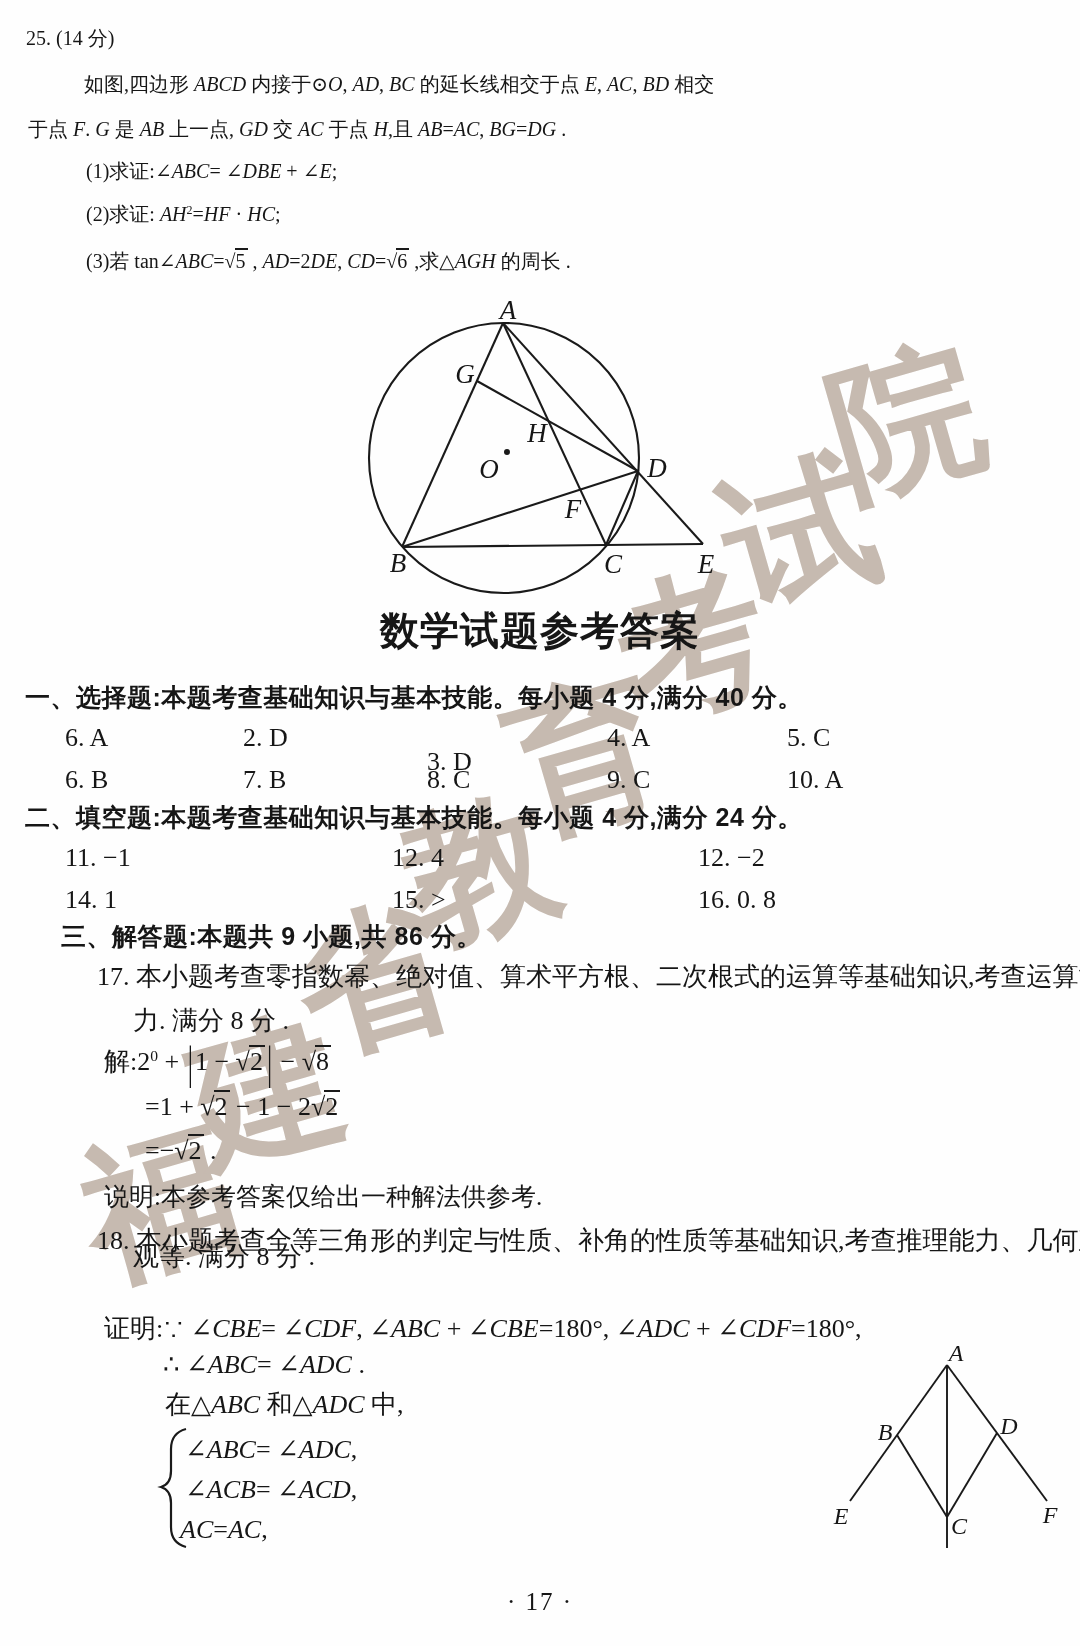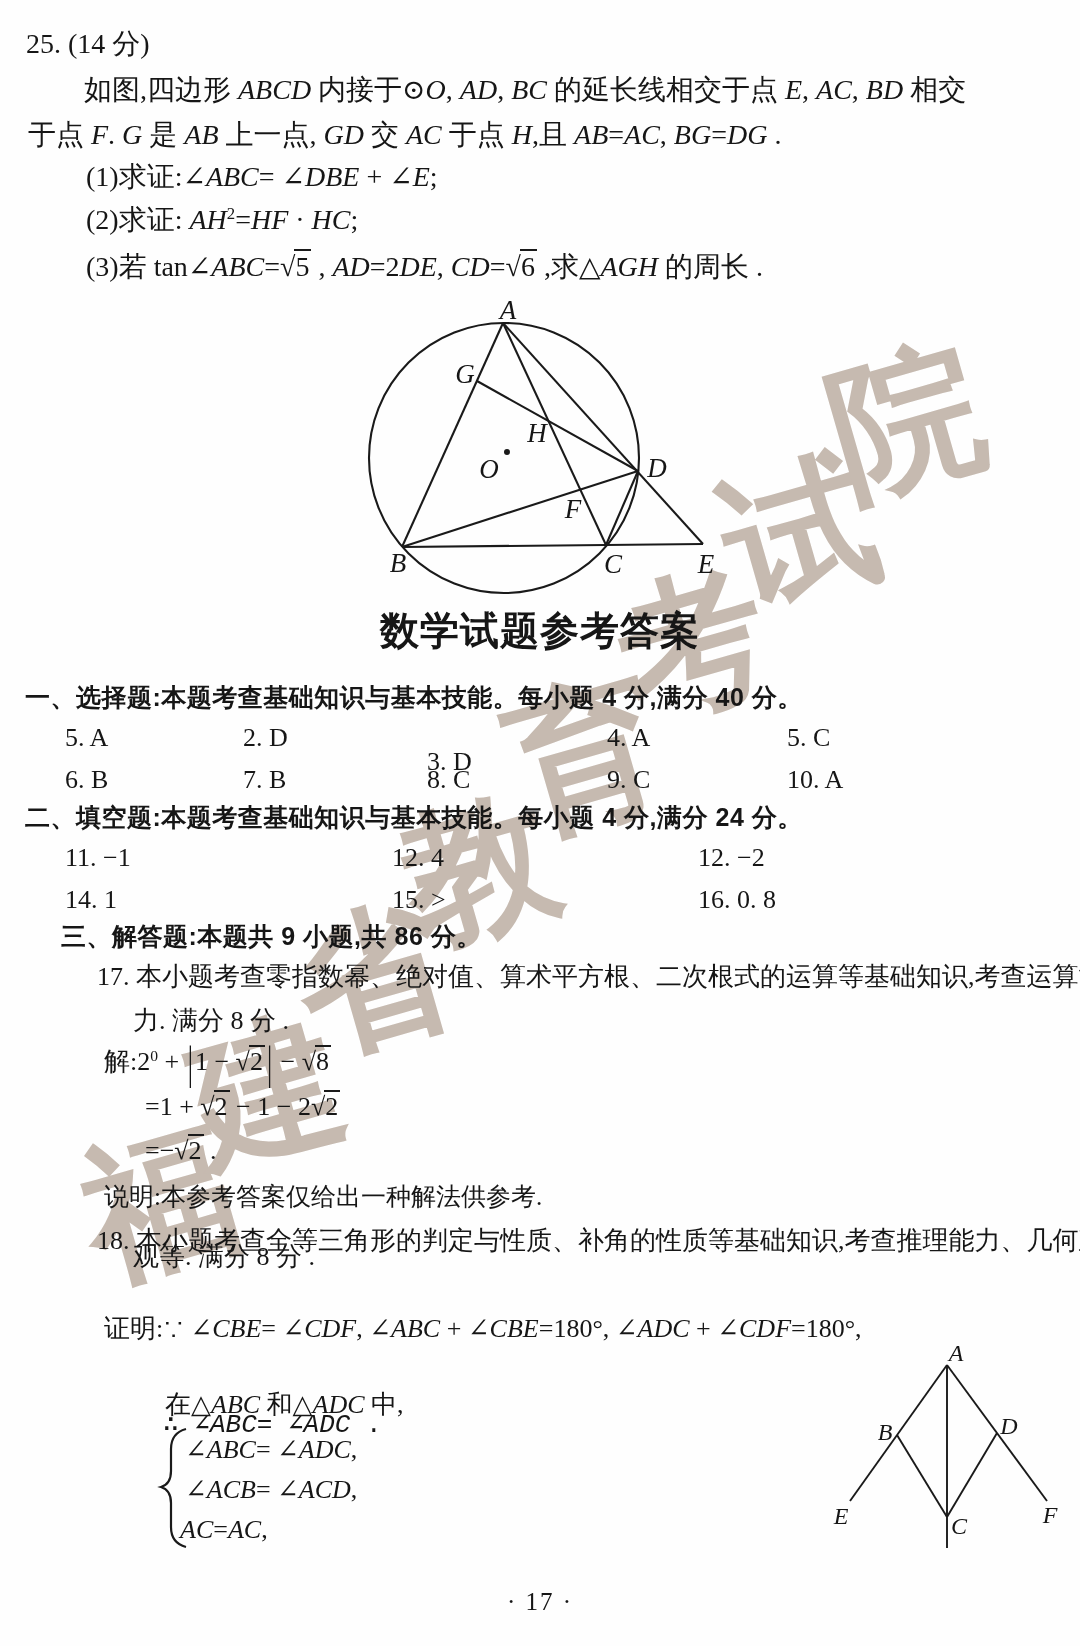--- a/index.html
+++ b/index.html
@@ -3,21 +3,21 @@
 <meta charset="utf-8">
 <style>
   html,body{margin:0;padding:0;background:#e8e8e8;}
   .page{
     position:relative;width:1080px;height:1646px;margin:0 auto;
     background:#fefefe;overflow:hidden;
     font-family:"Liberation Serif","DejaVu Serif",serif;
     color:#161616;
   }
   .abs{position:absolute;white-space:nowrap;line-height:1.25;}
-  .fs28{font-size:28px;}
+  .fs28{font-size:20px;}
   .fs26{font-size:26px;}
   .fs25{font-size:25px;}
   .hd{font-family:"Liberation Sans","DejaVu Sans",sans-serif;font-weight:700;font-size:25px;letter-spacing:.5px;}
   .title{
     position:absolute;left:0;top:604px;width:100%;text-align:center;
     font-family:"Liberation Sans","DejaVu Sans",sans-serif;
     font-weight:700;font-size:39px;letter-spacing:1px;white-space:nowrap;
   }
   .pagenum{position:absolute;left:0;top:1588px;width:100%;text-align:center;font-size:25px;letter-spacing:2px;}
   
@@ -100,21 +100,21 @@
   <div class="abs txt fs28" style="left:26px;top:26px;">25. (14 分)</div>
   <div class="abs txt fs28" style="left:84px;top:72px;"><span class="seg-rm">如图,四边形 </span><span class="seg-it">ABCD</span><span class="seg-rm"> 内接于⊙</span><span class="seg-it">O</span><span class="seg-rm">, </span><span class="seg-it">AD</span><span class="seg-rm">, </span><span class="seg-it">BC</span><span class="seg-rm"> 的延长线相交于点 </span><span class="seg-it">E</span><span class="seg-rm">, </span><span class="seg-it">AC</span><span class="seg-rm">, </span><span class="seg-it">BD</span><span class="seg-rm"> 相交</span></div>
   <div class="abs txt fs28" style="left:28px;top:117px;"><span class="seg-rm">于点 </span><span class="seg-it">F</span><span class="seg-rm">.  </span><span class="seg-it">G</span><span class="seg-rm"> 是 </span><span class="seg-it">AB</span><span class="seg-rm"> 上一点, </span><span class="seg-it">GD</span><span class="seg-rm"> 交 </span><span class="seg-it">AC</span><span class="seg-rm"> 于点 </span><span class="seg-it">H</span><span class="seg-rm">,且 </span><span class="seg-it">AB</span><span class="seg-rm">=</span><span class="seg-it">AC</span><span class="seg-rm">, </span><span class="seg-it">BG</span><span class="seg-rm">=</span><span class="seg-it">DG</span><span class="seg-rm"> .</span></div>
   <div class="abs txt fs28" style="left:86px;top:159px;"><span class="seg-rm">(1)求证:∠</span><span class="seg-it">ABC</span><span class="seg-rm">= ∠</span><span class="seg-it">DBE</span><span class="seg-rm"> + ∠</span><span class="seg-it">E</span><span class="seg-rm">;</span></div>
   <div class="abs txt fs28" style="left:86px;top:202px;font-family:Liberation Serif, serif;"><span class="seg-rm">(2)求证: </span><span class="seg-it">AH</span><span class="seg-sup">2</span><span class="seg-rm">=</span><span class="seg-it">HF</span><span class="seg-rm"> · </span><span class="seg-it">HC</span><span class="seg-rm">;</span></div>
   <div class="abs txt fs28" style="left:86px;top:249px;"><span class="seg-rm">(3)若 tan∠</span><span class="seg-it">ABC</span><span class="seg-rm">=</span><span class="seg-sqrt"><span class="rs">√</span><span class="rb">5</span></span><span class="seg-rm"> , </span><span class="seg-it">AD</span><span class="seg-rm">=2</span><span class="seg-it">DE</span><span class="seg-rm">, </span><span class="seg-it">CD</span><span class="seg-rm">=</span><span class="seg-sqrt"><span class="rs">√</span><span class="rb">6</span></span><span class="seg-rm"> ,求△</span><span class="seg-it">AGH</span><span class="seg-rm"> 的周长 .</span></div>
 
   <div class="title txt">数学试题参考答案</div>
 
   <div class="abs txt hd" style="left:25px;top:682px;">一、选择题:本题考查基础知识与基本技能。每小题 4 分,满分 40 分。</div>
-  <div class="abs txt fs26" style="left:65px;top:722px;">5. A</div>
+  <div class="abs txt fs26" style="left:65px;top:722px;">6. A</div>
   <div class="abs txt fs26" style="left:243px;top:722px;">2. D</div>
   <div class="abs txt fs26" style="left:427px;top:722px;margin-top:24px;">3. D</div>
   <div class="abs txt fs26" style="left:607px;top:722px;">4. A</div>
   <div class="abs txt fs26" style="left:787px;top:722px;">5. C</div>
   <div class="abs txt fs26" style="left:65px;top:764px;">6. B</div>
   <div class="abs txt fs26" style="left:243px;top:764px;">7. B</div>
   <div class="abs txt fs26" style="left:427px;top:764px;">8. C</div>
   <div class="abs txt fs26" style="left:607px;top:764px;">9. C</div>
   <div class="abs txt fs26" style="left:787px;top:764px;">10. A</div>
 
@@ -131,20 +131,20 @@
   <div class="abs txt fs26" style="left:97px;top:961px;">17. 本小题考查零指数幂、绝对值、算术平方根、二次根式的运算等基础知识,考查运算能</div>
   <div class="abs txt fs26" style="left:133px;top:1005px;">力. 满分 8 分 .</div>
   <div class="abs txt fs26" style="left:104px;top:1046px;"><span class="seg-rm">解:2</span><span class="seg-sup">0</span><span class="seg-rm"> + </span><span class="seg-bar">|</span><span class="seg-rm">1 − </span><span class="seg-sqrt"><span class="rs">√</span><span class="rb">2</span></span><span class="seg-bar">|</span><span class="seg-rm"> − </span><span class="seg-sqrt"><span class="rs">√</span><span class="rb">8</span></span></div>
   <div class="abs txt fs26" style="left:145px;top:1091px;"><span class="seg-rm">=1 + </span><span class="seg-sqrt"><span class="rs">√</span><span class="rb">2</span></span><span class="seg-rm"> − 1 − 2</span><span class="seg-sqrt"><span class="rs">√</span><span class="rb">2</span></span></div>
   <div class="abs txt fs26" style="left:145px;top:1135px;"><span class="seg-rm">=−</span><span class="seg-sqrt"><span class="rs">√</span><span class="rb">2</span></span><span class="seg-rm"> .</span></div>
   <div class="abs txt fs25" style="left:104px;top:1181px;">说明:本参考答案仅给出一种解法供参考.</div>
 
   <div class="abs txt fs26" style="left:97px;top:1225px;">18. 本小题考查全等三角形的判定与性质、补角的性质等基础知识,考查推理能力、几何直</div>
   <div class="abs txt fs26" style="left:133px;top:1241px;">观等. 满分 8 分 .</div>
   <div class="abs txt fs26" style="left:104px;top:1313px;"><span class="seg-rm">证明:∵ ∠</span><span class="seg-it">CBE</span><span class="seg-rm">= ∠</span><span class="seg-it">CDF</span><span class="seg-rm">, ∠</span><span class="seg-it">ABC</span><span class="seg-rm"> + ∠</span><span class="seg-it">CBE</span><span class="seg-rm">=180°, ∠</span><span class="seg-it">ADC</span><span class="seg-rm"> + ∠</span><span class="seg-it">CDF</span><span class="seg-rm">=180°,</span></div>
-  <div class="abs txt fs26" style="left:163px;top:1409px;font-family:Liberation Mono, monospace;"><span class="seg-rm">∴ ∠</span><span class="seg-it">ABC</span><span class="seg-rm">= ∠</span><span class="seg-it">ADC</span><span class="seg-rm"> .</span></div>
+  <div class="abs txt fs26" style="left:163px;top:1349px;"><span class="seg-rm">∴ ∠</span><span class="seg-it">ABC</span><span class="seg-rm">= ∠</span><span class="seg-it">ADC</span><span class="seg-rm"> .</span></div>
   <div class="abs txt fs26" style="left:165px;top:1389px;"><span class="seg-rm">在△</span><span class="seg-it">ABC</span><span class="seg-rm"> 和△</span><span class="seg-it">ADC</span><span class="seg-rm"> 中,</span></div>
   <div class="abs txt fs26" style="left:185px;top:1434px;"><span class="seg-rm">∠</span><span class="seg-it">ABC</span><span class="seg-rm">= ∠</span><span class="seg-it">ADC</span><span class="seg-rm">,</span></div>
   <div class="abs txt fs26" style="left:185px;top:1474px;"><span class="seg-rm">∠</span><span class="seg-it">ACB</span><span class="seg-rm">= ∠</span><span class="seg-it">ACD</span><span class="seg-rm">,</span></div>
   <div class="abs txt fs26" style="left:180px;top:1514px;"><span class="seg-it">AC</span><span class="seg-rm">=</span><span class="seg-it">AC</span><span class="seg-rm">,</span></div>
 
   <div class="pagenum txt">· 17 ·</div>
 </div>
 
 </body></html>

